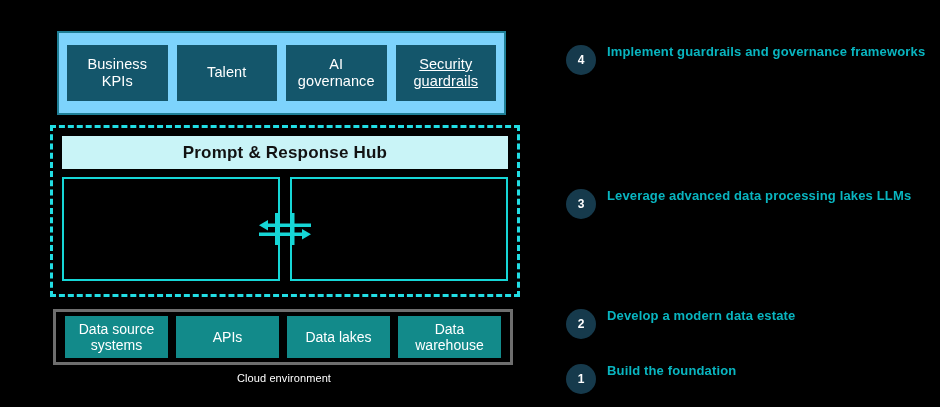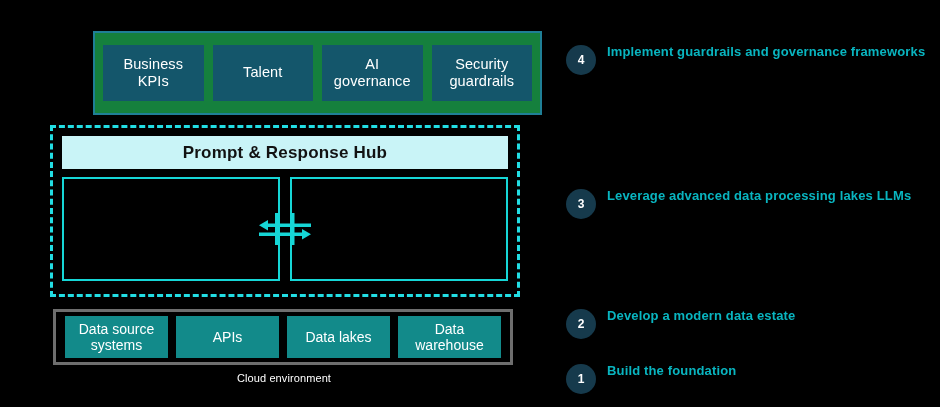--- a/index.html
+++ b/index.html
@@ -32,29 +32,28 @@
     height: 370px;
   }
 
   
   .governance-panel {
     position: absolute;
     left: 9px;
     top: 9px;
     width: 449px;
     height: 84px;
-    background: #15803d;
+    background: #7dd3fc;
     border: 2px solid #1f7f96;
     box-sizing: border-box;
     display: flex;
     align-items: center;
     justify-content: space-between;
     padding: 0 8px;
     gap: 9px;
-    margin-left: 36px;
   }
   .gov-box {
     flex: 1 1 0;
     height: 56px;
     background: #14566b;
     color: #ffffff;
     display: flex;
     align-items: center;
     justify-content: center;
     text-align: center;
@@ -204,21 +203,21 @@
 <div id="canvas">
 
   <div id="diagram">
 
     <div class="governance-panel">
       <div class="gov-box" style="white-space: pre-line;">Business
 KPIs</div>
       <div class="gov-box" style="white-space: pre-line;">Talent</div>
       <div class="gov-box" style="white-space: pre-line;">AI
 governance</div>
-      <div class="gov-box" style="white-space: pre-line;">Security
+      <div class="gov-box" style="white-space: pre-line; text-decoration: underline;">Security
 guardrails</div>
     </div>
 
     <div class="hub-panel">
       <div class="hub-title">Prompt &amp; Response Hub</div>
       <div class="hub-body">
         <div class="hub-box"></div>
         <div class="hub-box"></div>
 
         <div class="exchange-arrows">

